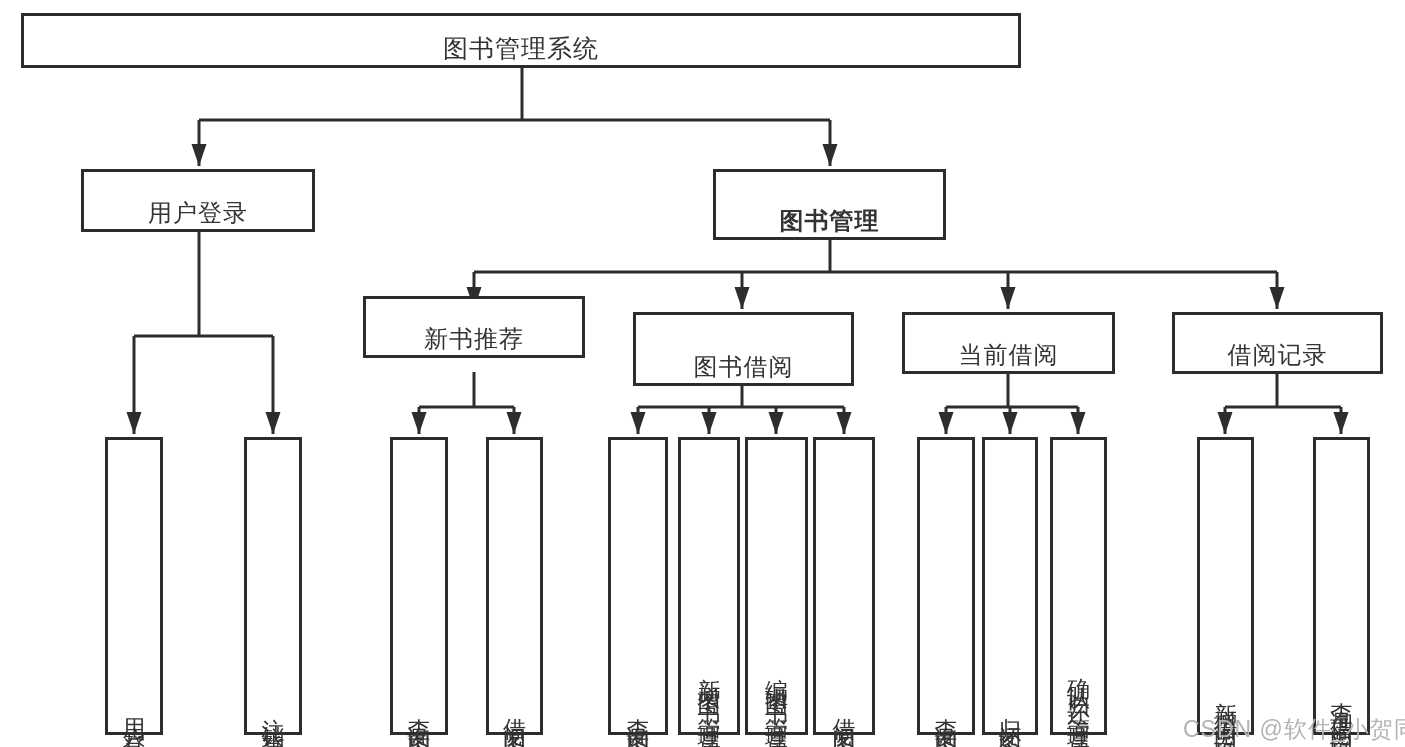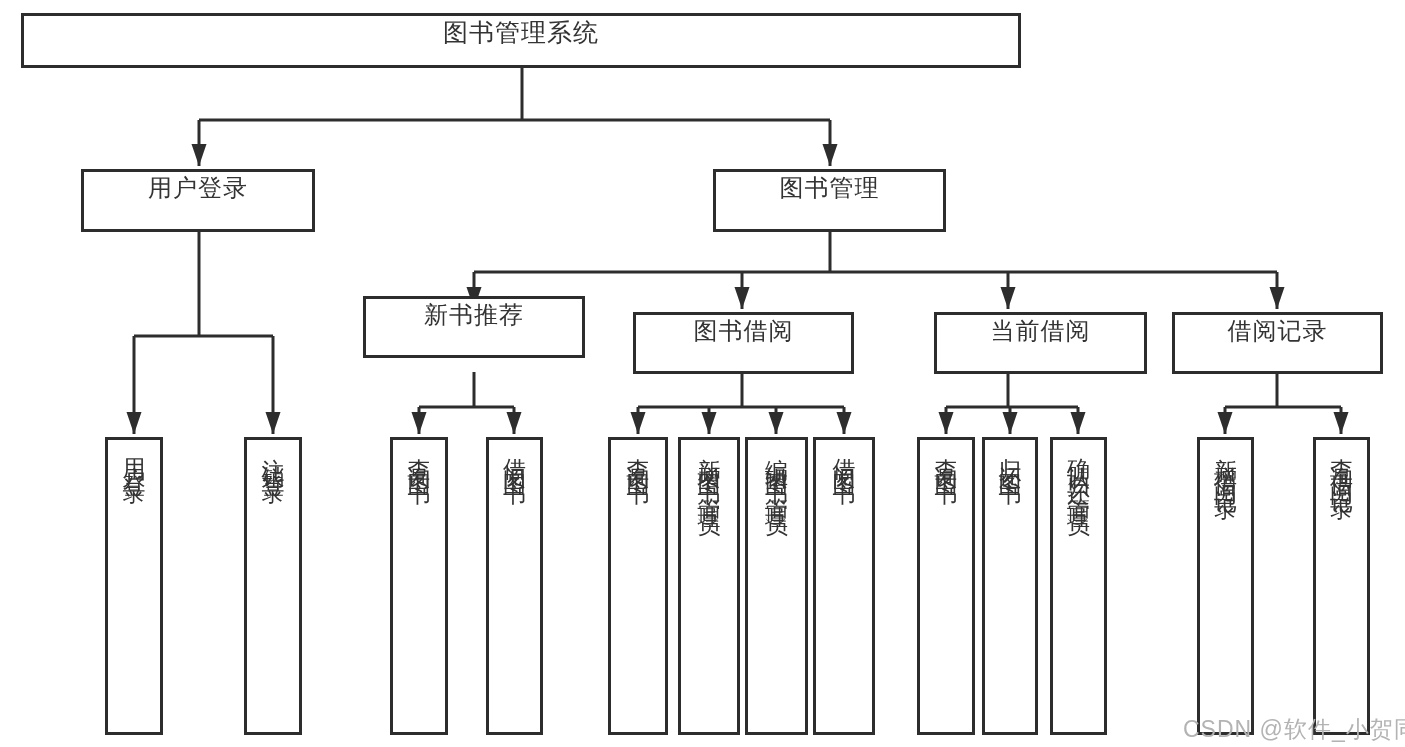--- a/index.html
+++ b/index.html
@@ -9,31 +9,31 @@
     background:#ffffff;
     font-family:"Liberation Sans","DejaVu Sans",sans-serif;
     overflow:hidden;
   }
   #wires{position:absolute;left:0;top:0;z-index:0;}
   .node{
     position:absolute;
     box-sizing:border-box;
     background:#ffffff;
     border:3px solid #2d2d2d;
-    display:flex;align-items:flex-start;justify-content:center;
+    display:flex;align-items:flex-end;justify-content:center;
     color:#333333;
     z-index:1;
   }
   .h-node{font-size:24px;letter-spacing:1px;}
   .root{left:21px;top:13px;width:1000px;height:55px;font-size:25px;}
   .l2a{left:81px;top:169px;width:234px;height:63px;}
-  .l2b{left:713px;top:169px;width:233px;height:63px;}
+  .l2b{left:713px;top:169px;width:233px;height:71px;font-weight:bold;}
   .l3a{left:363px;top:296px;width:222px;height:62px;}
-  .l3b{left:633px;top:312px;width:221px;height:62px;}
-  .l3c{left:902px;top:312px;width:213px;height:62px;margin-left:32px;}
+  .l3b{left:633px;top:312px;width:221px;height:74px;}
+  .l3c{left:902px;top:312px;width:213px;height:62px;}
   .l3d{left:1172px;top:312px;width:211px;height:62px;}
   .leaf{top:437px;height:298px;}
   .leaf span{
     writing-mode:vertical-rl;
     font-size:23px;
     letter-spacing:8px;
     line-height:1;
     color:#333333;
     white-space:nowrap;
   }

